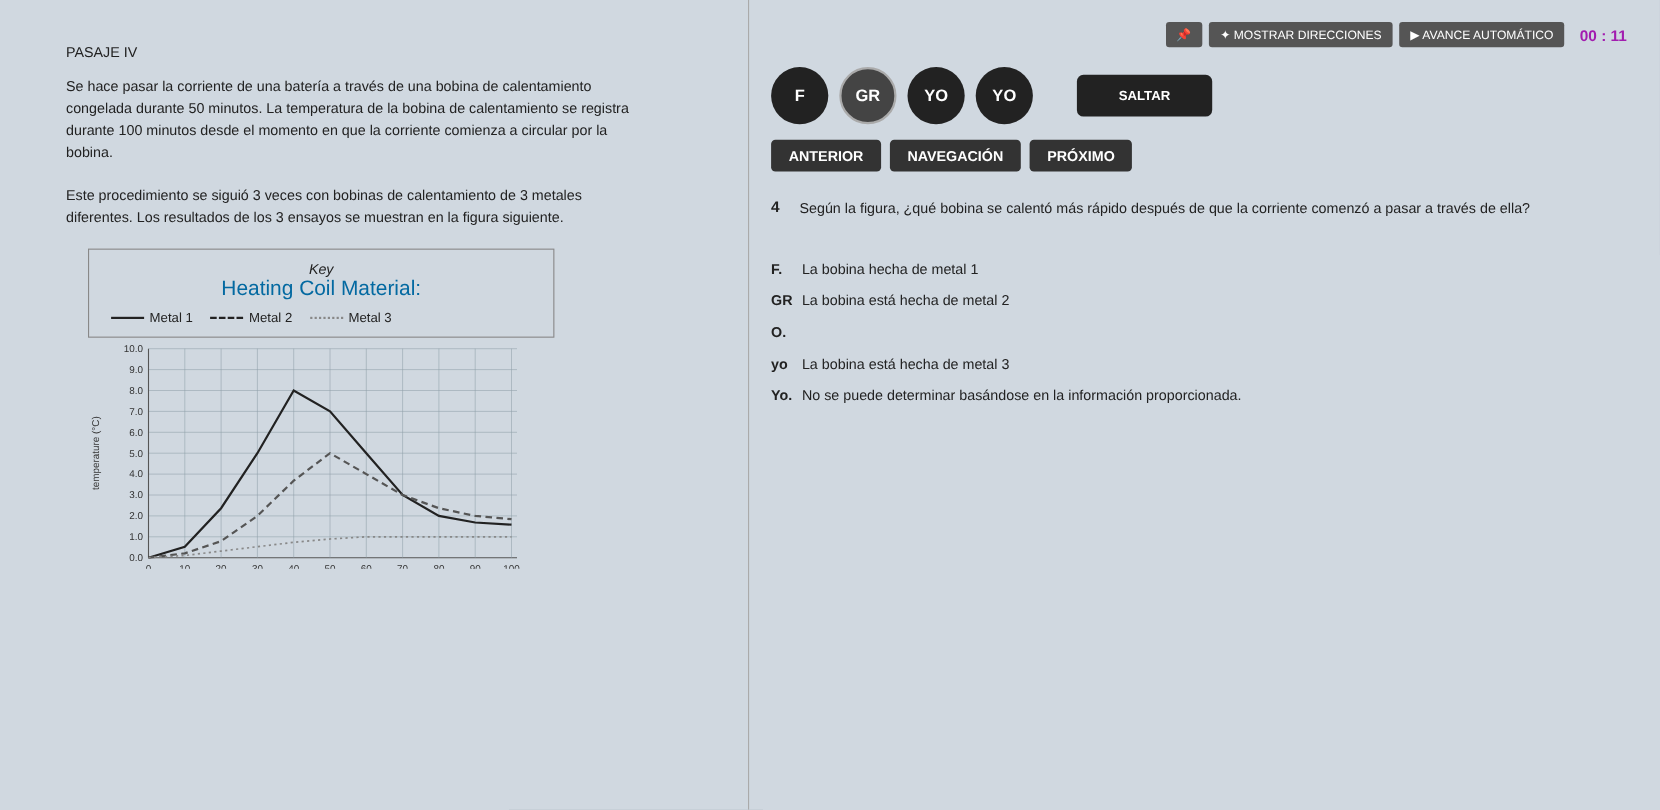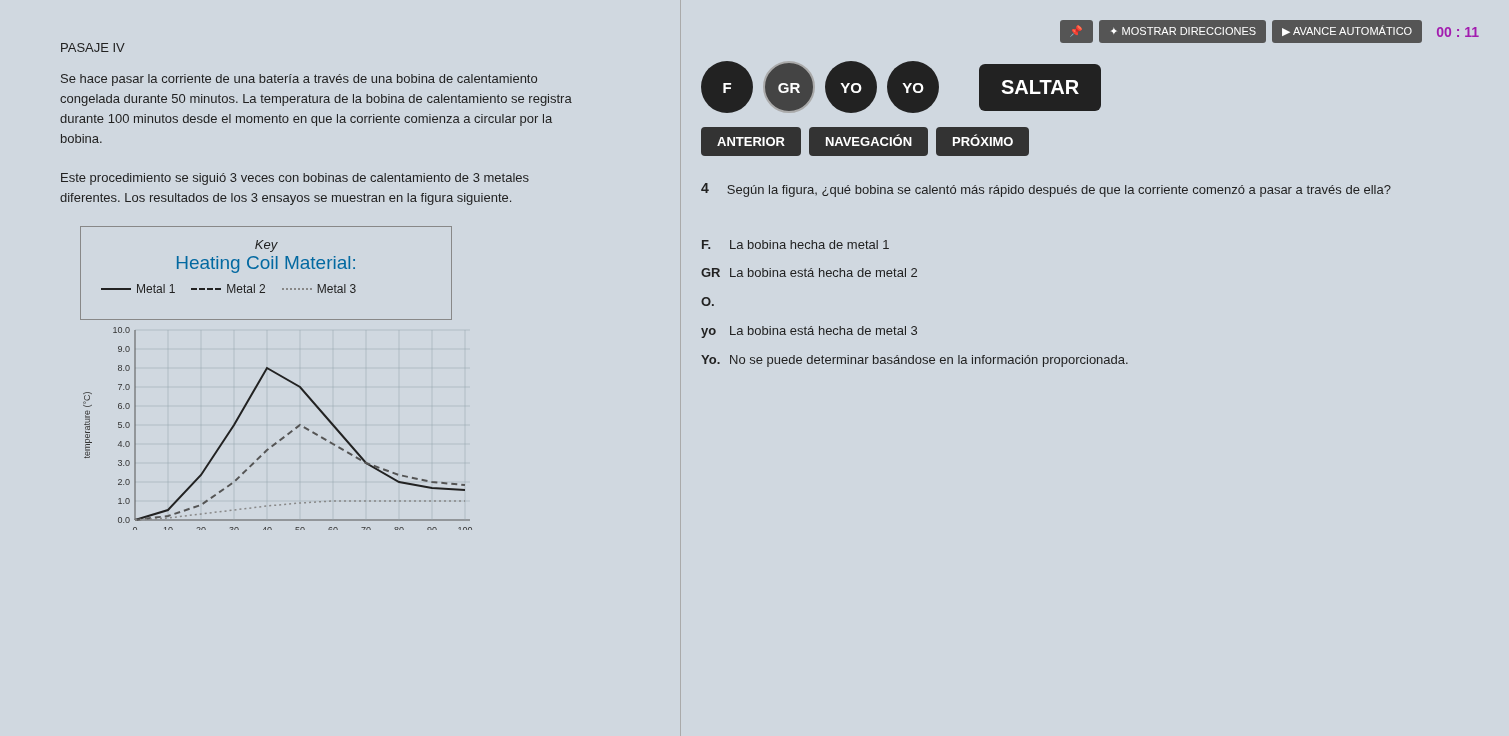--- a/index.html
+++ b/index.html
@@ -45,22 +45,22 @@
 
     
     .chart-container {
       margin-top: 10px;
       margin-left: 20px;
       width: 440px;
     }
 
     .chart-legend-box {
       border: 1px solid #888;
-      padding: 10px 20px 23px 20px;
-      width: 372px;
+      padding: 10px 20px 10px 20px;
+      width: 424px;
       margin-bottom: 0;
       background: #d0d8e0;
     }
 
     .chart-legend-title {
       font-size: 13px;
       font-style: italic;
       text-align: center;
       color: #222;
     }
@@ -173,22 +173,22 @@
     .answer-bubble.active {
       background: #444;
       border: 2px solid #aaa;
     }
 
     .saltar-btn {
       background: #222;
       color: #fff;
       border: none;
       border-radius: 6px;
-      padding: 12px 22px;
-      font-size: 20px;
+      padding: 12px 38px;
+      font-size: 12px;
       font-weight: bold;
       cursor: pointer;
       margin-left: 30px;
     }
 
     
     .nav-buttons {
       display: flex;
       gap: 8px;
       margin-bottom: 24px;

